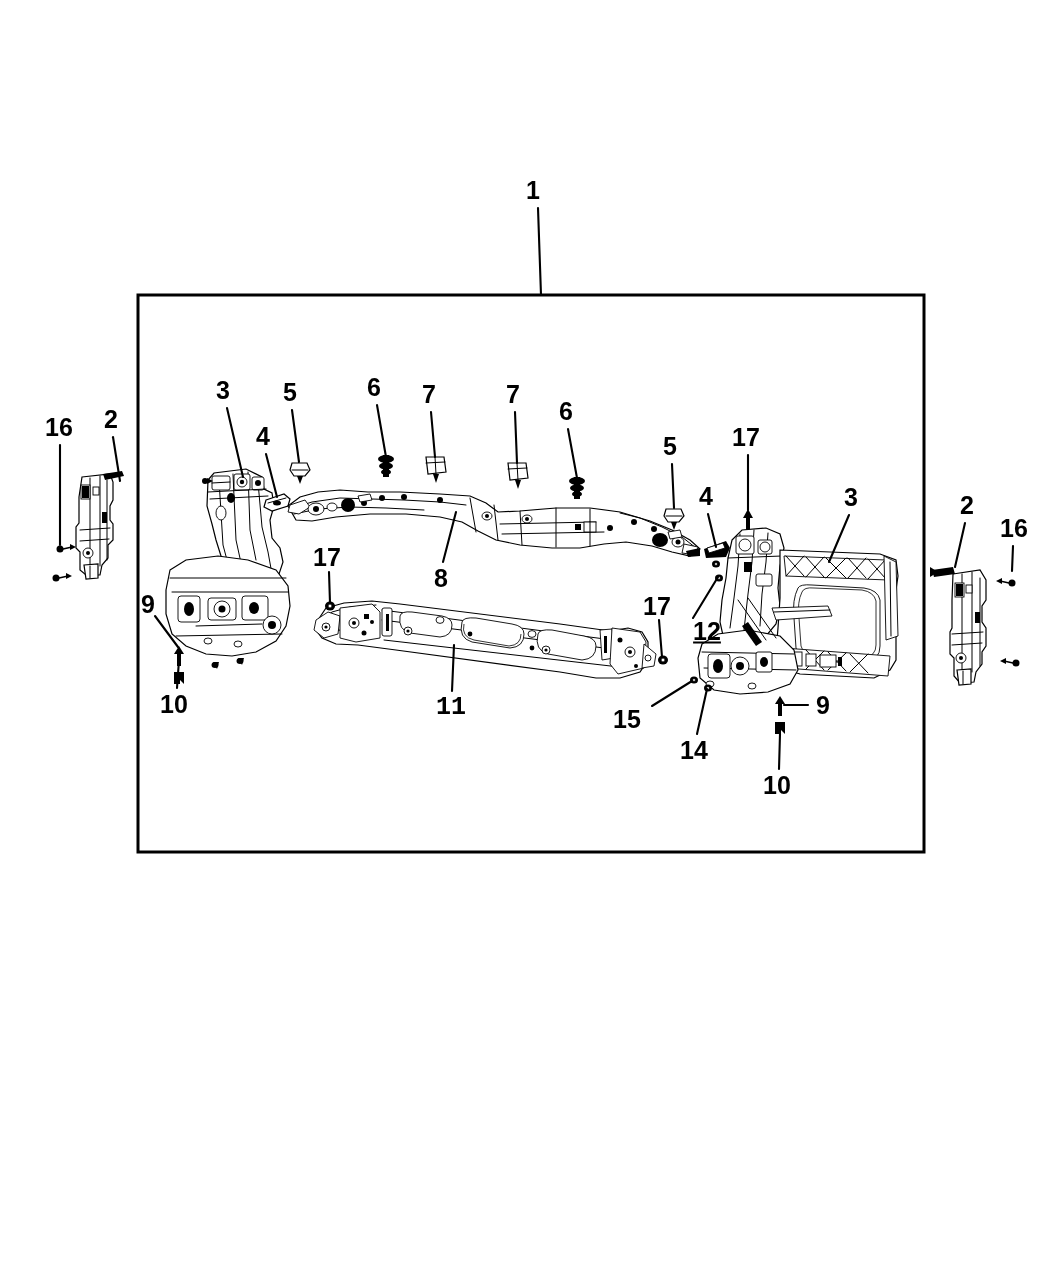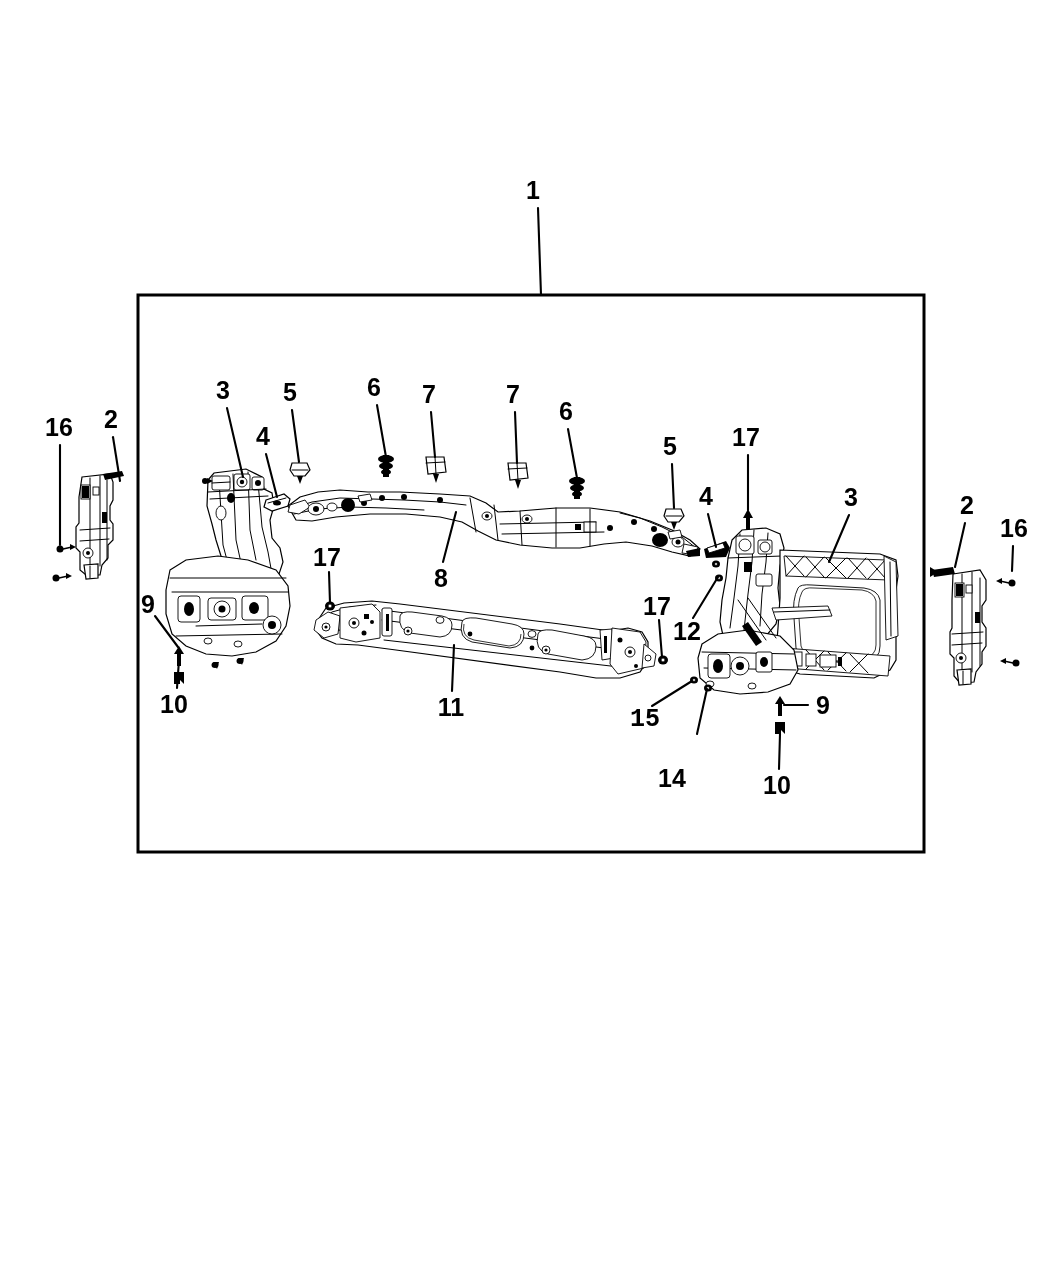--- a/index.html
+++ b/index.html
@@ -497,23 +497,23 @@
       <div class="callout" style="left: 566px; top: 411px;">6</div>
       <div class="callout" style="left: 670px; top: 446px;">5</div>
       <div class="callout" style="left: 746px; top: 437px;">17</div>
       <div class="callout" style="left: 706px; top: 496px;">4</div>
       <div class="callout" style="left: 851px; top: 497px;">3</div>
       <div class="callout" style="left: 967px; top: 505px;">2</div>
       <div class="callout" style="left: 1014px; top: 528px;">16</div>
       <div class="callout" style="left: 441px; top: 578px;">8</div>
       <div class="callout" style="left: 327px; top: 557px;">17</div>
       <div class="callout" style="left: 657px; top: 606px;">17</div>
-      <div class="callout" style="left: 687px; top: 631px;">12</div>
+      <div class="callout" style="left: 707px; top: 631px; text-decoration: underline;">12</div>
       <div class="callout" style="left: 148px; top: 604px;">9</div>
       <div class="callout" style="left: 174px; top: 704px;">10</div>
-      <div class="callout" style="left: 451px; top: 707px;">11</div>
-      <div class="callout" style="left: 645px; top: 719px; font-family: Liberation Mono, monospace;">15</div>
-      <div class="callout" style="left: 672px; top: 750px; margin-top: 28px;">14</div>
+      <div class="callout" style="left: 451px; top: 707px; font-family: Liberation Mono, monospace;">11</div>
+      <div class="callout" style="left: 627px; top: 719px;">15</div>
+      <div class="callout" style="left: 694px; top: 750px;">14</div>
       <div class="callout" style="left: 823px; top: 705px;">9</div>
       <div class="callout" style="left: 777px; top: 785px;">10</div>
     </div>
 
 </div>
 
 </body></html>

